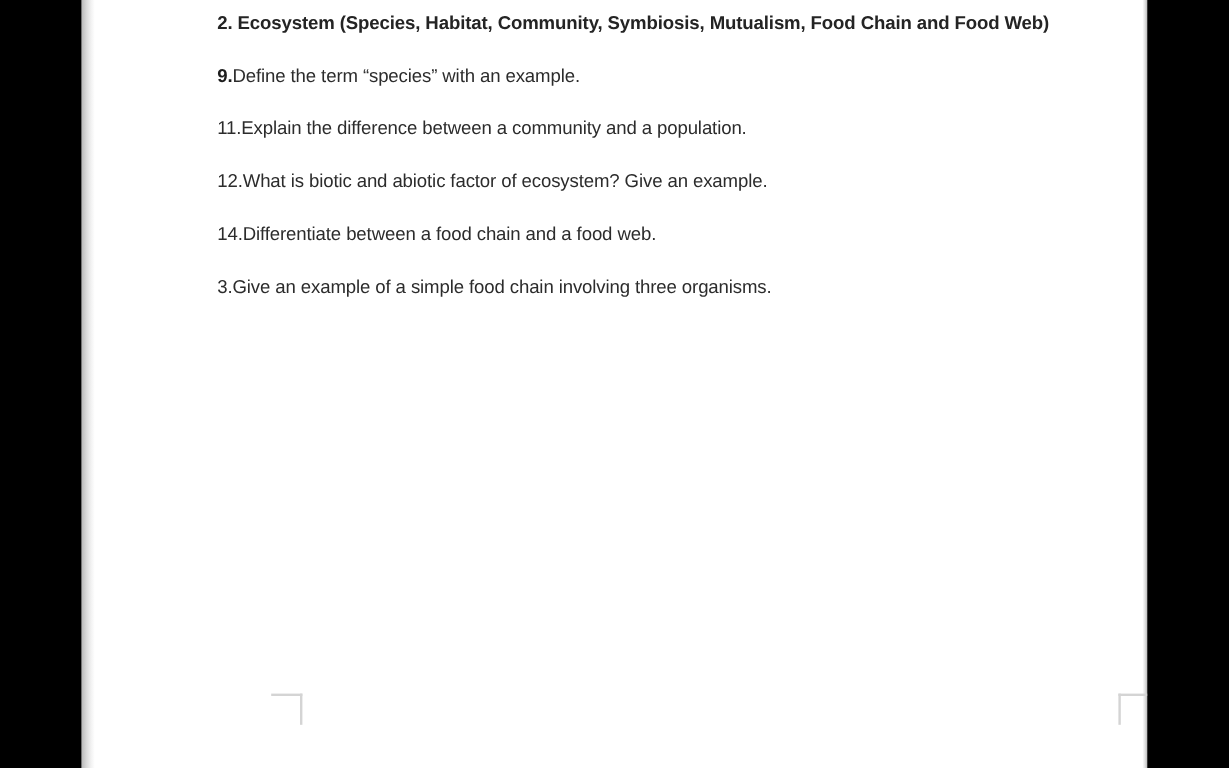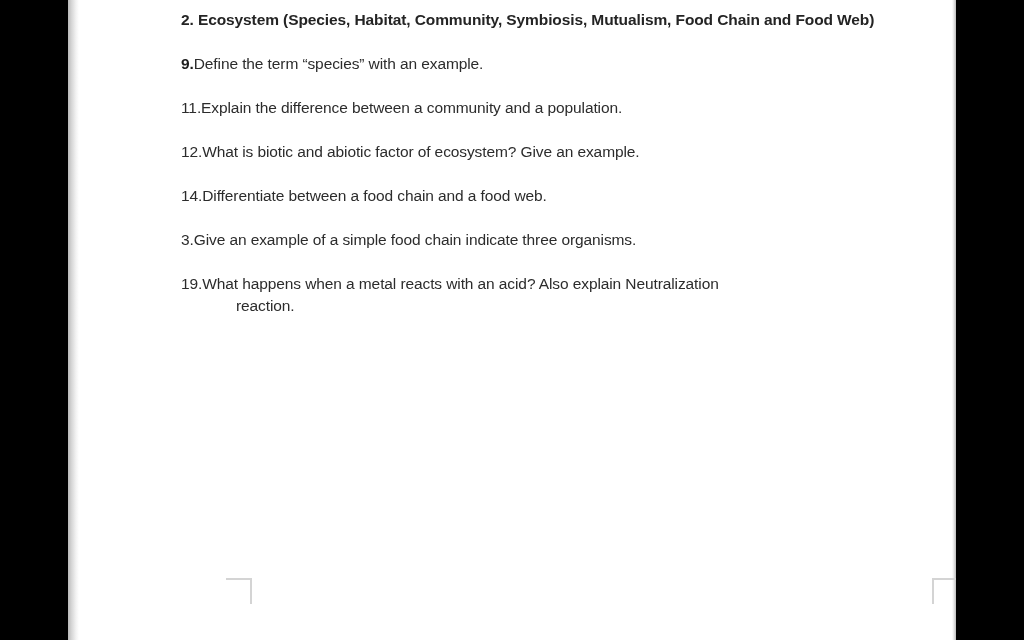--- a/index.html
+++ b/index.html
@@ -158,31 +158,27 @@
       <p class="q-item">
         <span class="num">12.</span><span class="txt">What is biotic and abiotic factor of ecosystem? Give an example.</span>
       </p>
 
 
       <p class="q-item">
         <span class="num">14.</span><span class="txt">Differentiate between a food chain and a food web.</span>
       </p>
 
       <p class="q-item">
-        <span class="num">3.</span><span class="txt">Give an example of a simple food chain indicate three organisms.</span>
+        <span class="num">3.</span><span class="txt">Give an example of a simple food chain involving three organisms.</span>
       </p>
 
 
 
 
 
-      <p class="q-item">
-        <span class="num">19.</span><span class="txt">What happens when a metal reacts with an acid? Also explain Neutralization</span>
-        <span class="cont">reaction.</span>
-      </p>
 
     </div>
 
     <div class="corner corner-left">
       <span class="h"></span>
       <span class="v"></span>
     </div>
 
     <div class="corner corner-right">
       <span class="h"></span>

